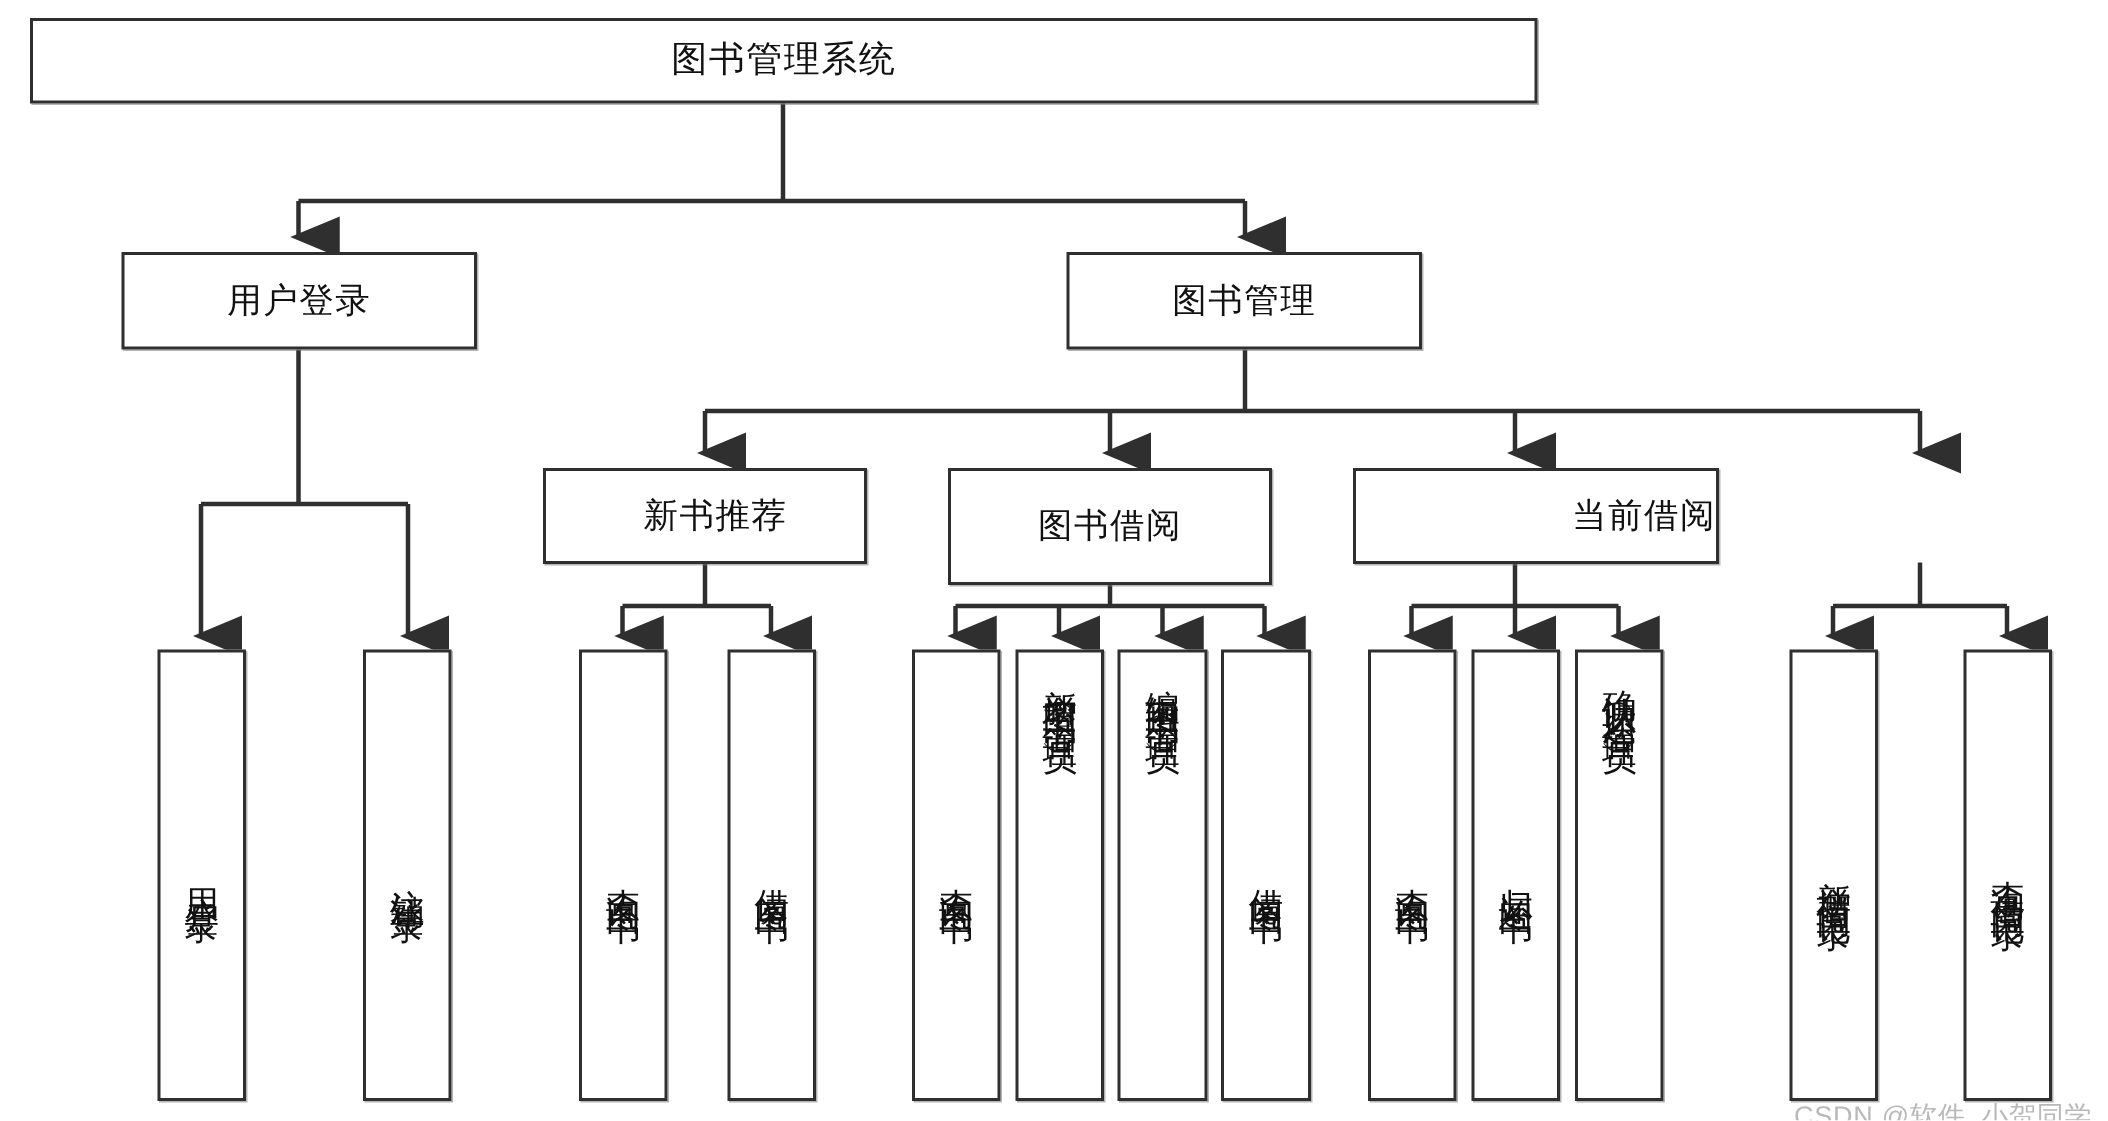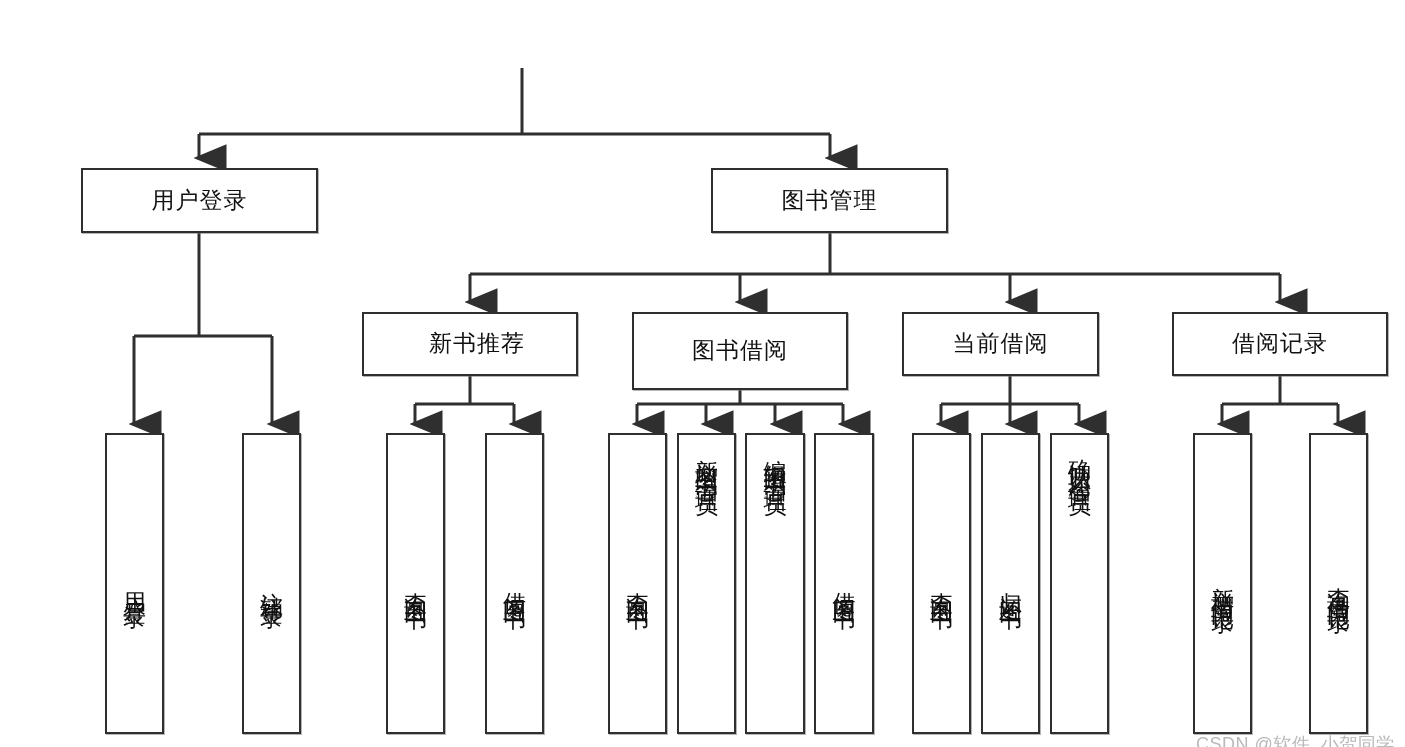--- a/index.html
+++ b/index.html
@@ -122,44 +122,44 @@
       <path d="M 1010 404 L 1010 424" marker-end="url(#arrow)"></path>
       <path d="M 1079 404 L 1079 424" marker-end="url(#arrow)"></path>
 
       <path d="M 1280 375 L 1280 404"></path>
       <path d="M 1222 404 L 1338 404"></path>
       <path d="M 1222 404 L 1222 424" marker-end="url(#arrow)"></path>
       <path d="M 1338 404 L 1338 424" marker-end="url(#arrow)"></path>
     </g>
   </svg>
 
+  <div class="node h root" style="left:20px; top:12px; width:1005px; height:57px;">
+    <span>图书管理系统</span>
+  </div>
 
   <div class="node h" style="left:81px; top:168px; width:237px; height:65px;">
     <span>用户登录</span>
   </div>
 
   <div class="node h" style="left:711px; top:168px; width:237px; height:65px;">
     <span>图书管理</span>
   </div>
 
   <div class="node h" style="left:362px; top:312px; width:216px; height:64px;padding-left:14px;">
     <span>新书推荐</span>
   </div>
 
   <div class="node h" style="left:632px; top:312px; width:216px; height:78px;">
     <span>图书借阅</span>
   </div>
 
-  <div class="node h" style="left:902px; top:312px; width:197px; height:64px;">
+  <div class="node h" style="left:902px; top:312px; width:244px; height:64px;justify-content:flex-end;">
     <span>当前借阅</span>
   </div>
 
-  <div class="node h" style="left:1172px; top:312px; width:216px; height:64px;">
-    <span>借阅记录</span>
-  </div>
 
   <div class="node v" style="left:105px; top:433px; width:59px; height:301px; align-items:center;">
     <span class="vtext">用户登录</span>
   </div>
 
   <div class="node v" style="left:242px; top:433px; width:59px; height:301px; align-items:center;">
     <span class="vtext">注销登录</span>
   </div>
 
   <div class="node v" style="left:386px; top:433px; width:59px; height:301px; align-items:center;">

